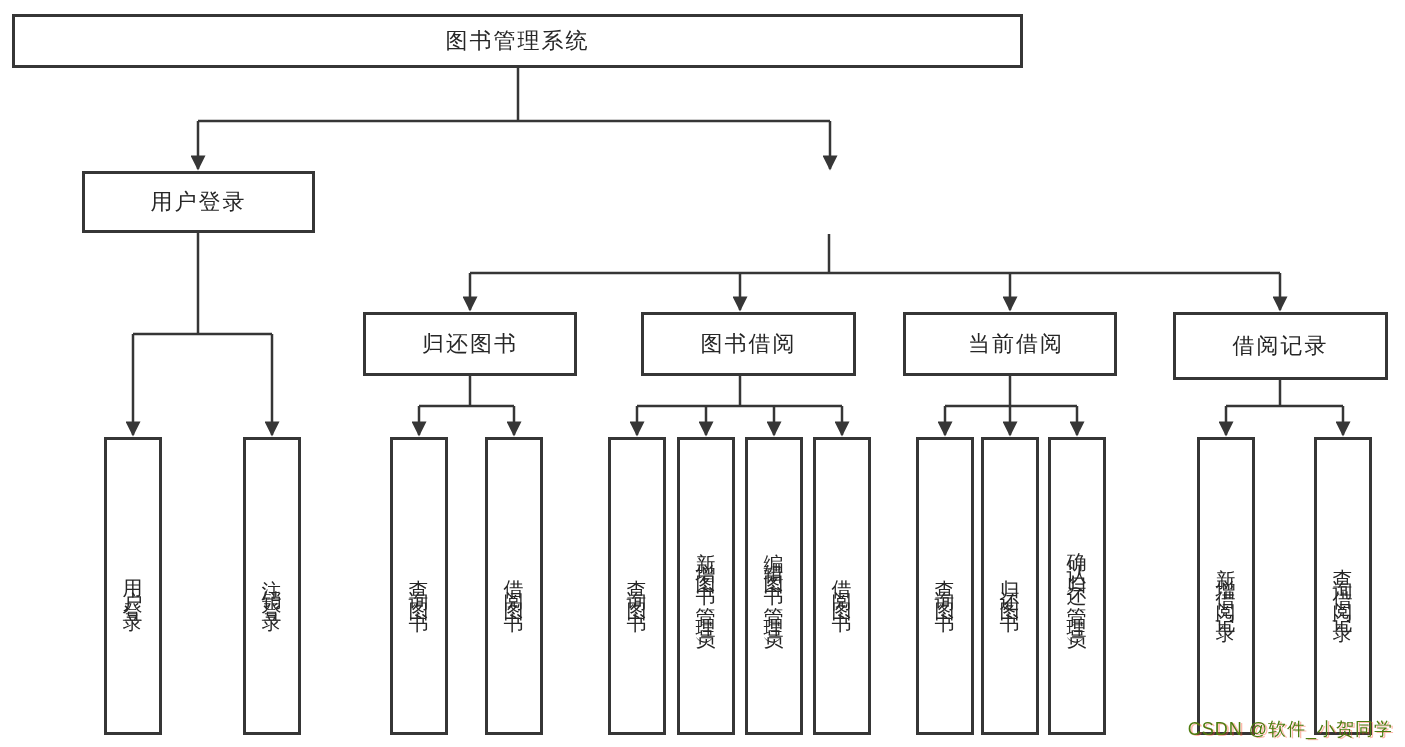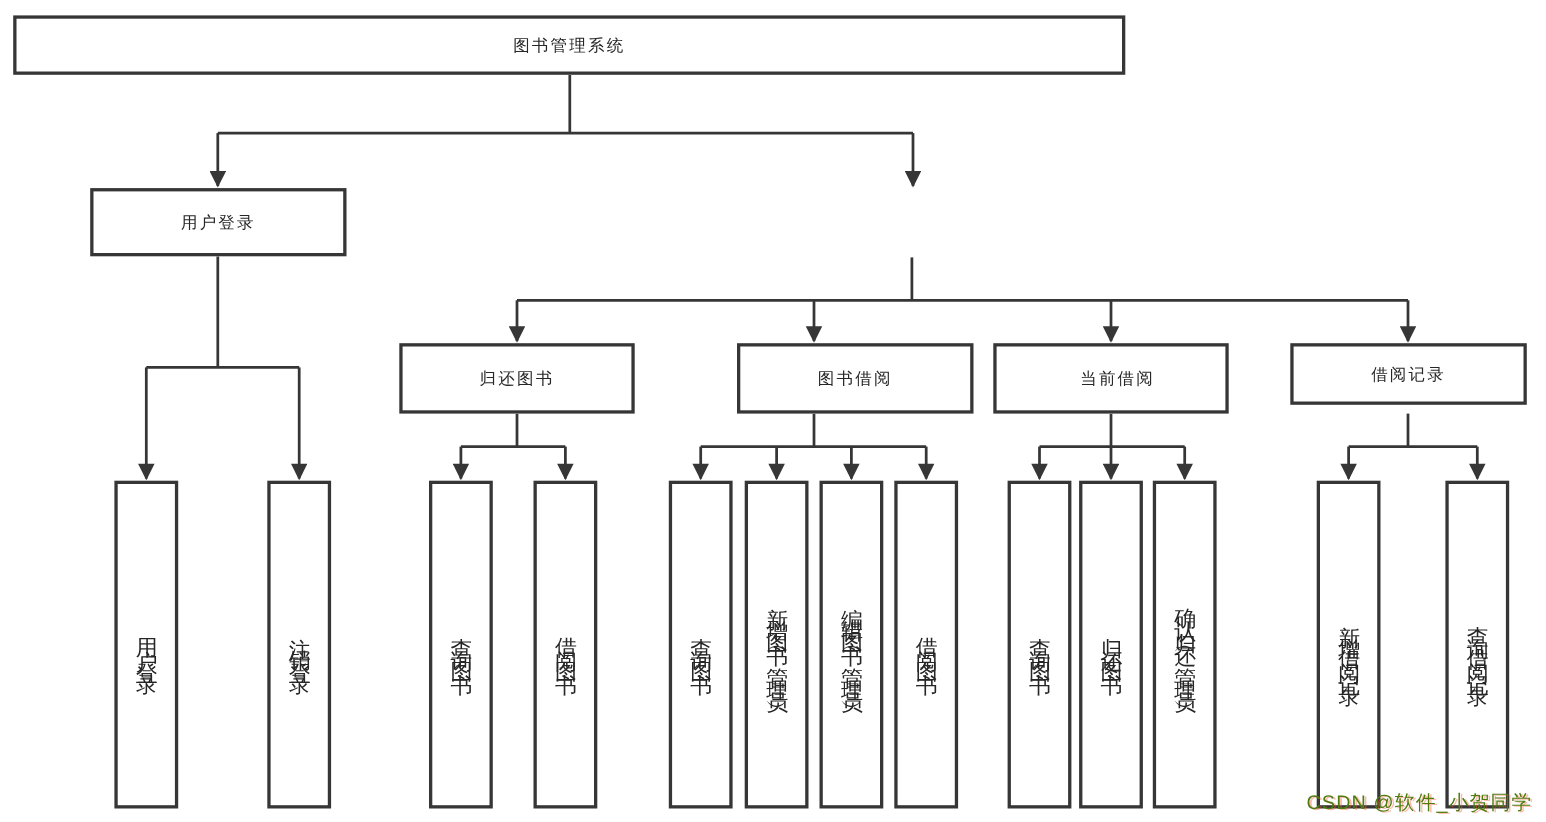--- a/index.html
+++ b/index.html
@@ -14,21 +14,21 @@
   .edge{stroke:#363636;stroke-width:2.5;fill:none;}
   .node{
     position:absolute;
     box-sizing:border-box;
     border:3px solid #363636;
     background:#ffffff;
     color:#262626;
     display:flex;
     align-items:center;
     justify-content:center;
-    font-size:15px;
+    font-size:22px;
     letter-spacing:2px;
     text-align:center;
   }
   .leaf{
     font-size:20px;
     letter-spacing:11px;
     writing-mode:vertical-rl;
     line-height:1;
   }
   .watermark{
@@ -93,23 +93,23 @@
     <path class="edge" d="M1226,406 H1343"></path>
     <path class="edge" d="M1226,406 V435" marker-end="url(#ah)"></path>
     <path class="edge" d="M1343,406 V435" marker-end="url(#ah)"></path>
   </svg>
 
   <div class="node" style="left:12px;top:14px;width:1011px;height:54px;">图书管理系统</div>
 
   <div class="node" style="left:82px;top:171px;width:233px;height:62px;">用户登录</div>
 
   <div class="node" style="left:363px;top:312px;width:214px;height:64px;">归还图书</div>
-  <div class="node" style="left:670px;top:312px;width:215px;height:64px;">图书借阅</div>
+  <div class="node" style="left:641px;top:312px;width:215px;height:64px;">图书借阅</div>
   <div class="node" style="left:903px;top:312px;width:214px;height:64px;padding-left:12px;">当前借阅</div>
-  <div class="node" style="left:1173px;top:312px;width:215px;height:56px;">借阅记录</div>
+  <div class="node" style="left:1173px;top:312px;width:215px;height:68px;">借阅记录</div>
 
   <div class="node leaf" style="left:104px;top:437px;width:58px;height:298px;">用户登录</div>
   <div class="node leaf" style="left:243px;top:437px;width:58px;height:298px;">注销登录</div>
 
   <div class="node leaf" style="left:390px;top:437px;width:58px;height:298px;">查询图书</div>
   <div class="node leaf" style="left:485px;top:437px;width:58px;height:298px;">借阅图书</div>
 
   <div class="node leaf" style="left:608px;top:437px;width:58px;height:298px;">查询图书</div>
   <div class="node leaf" style="left:677px;top:437px;width:58px;height:298px;">新增图书（管理员）</div>
   <div class="node leaf" style="left:745px;top:437px;width:58px;height:298px;">编辑图书（管理员）</div>

